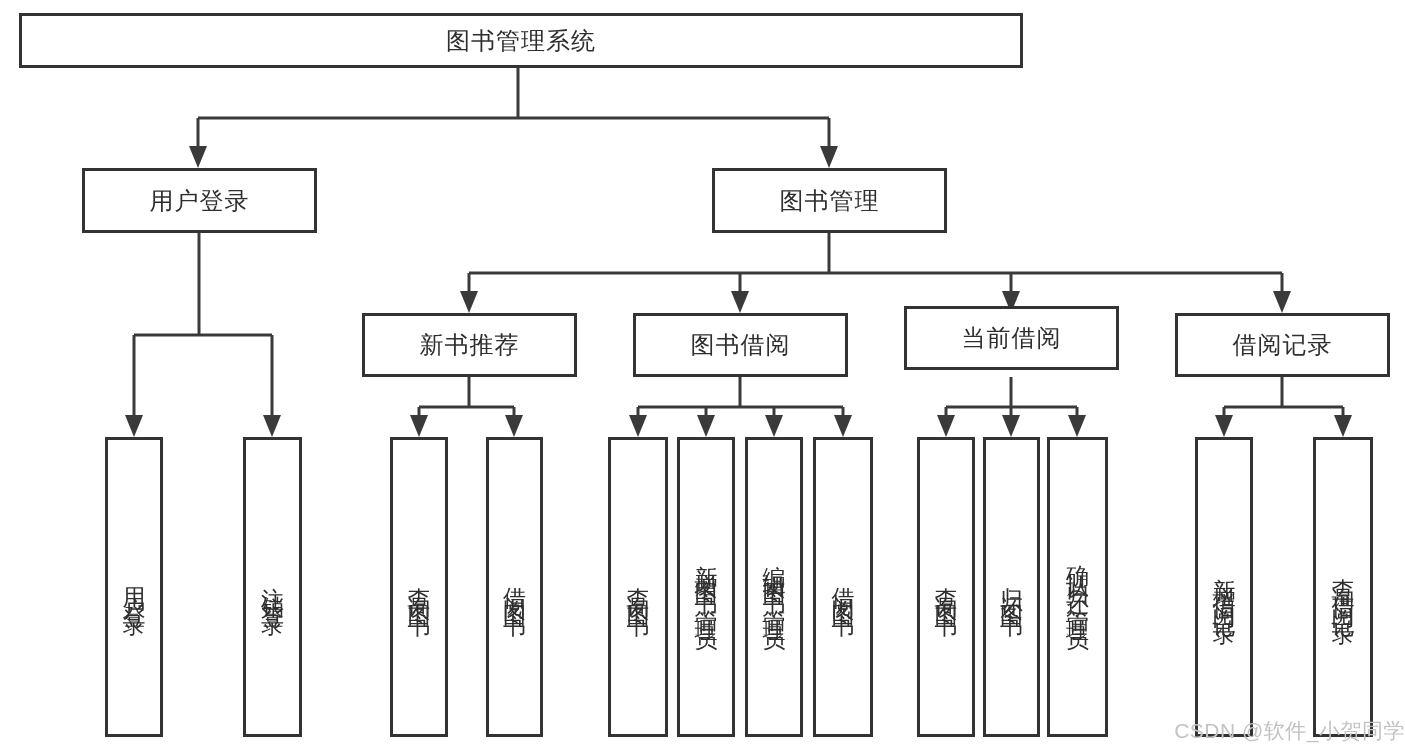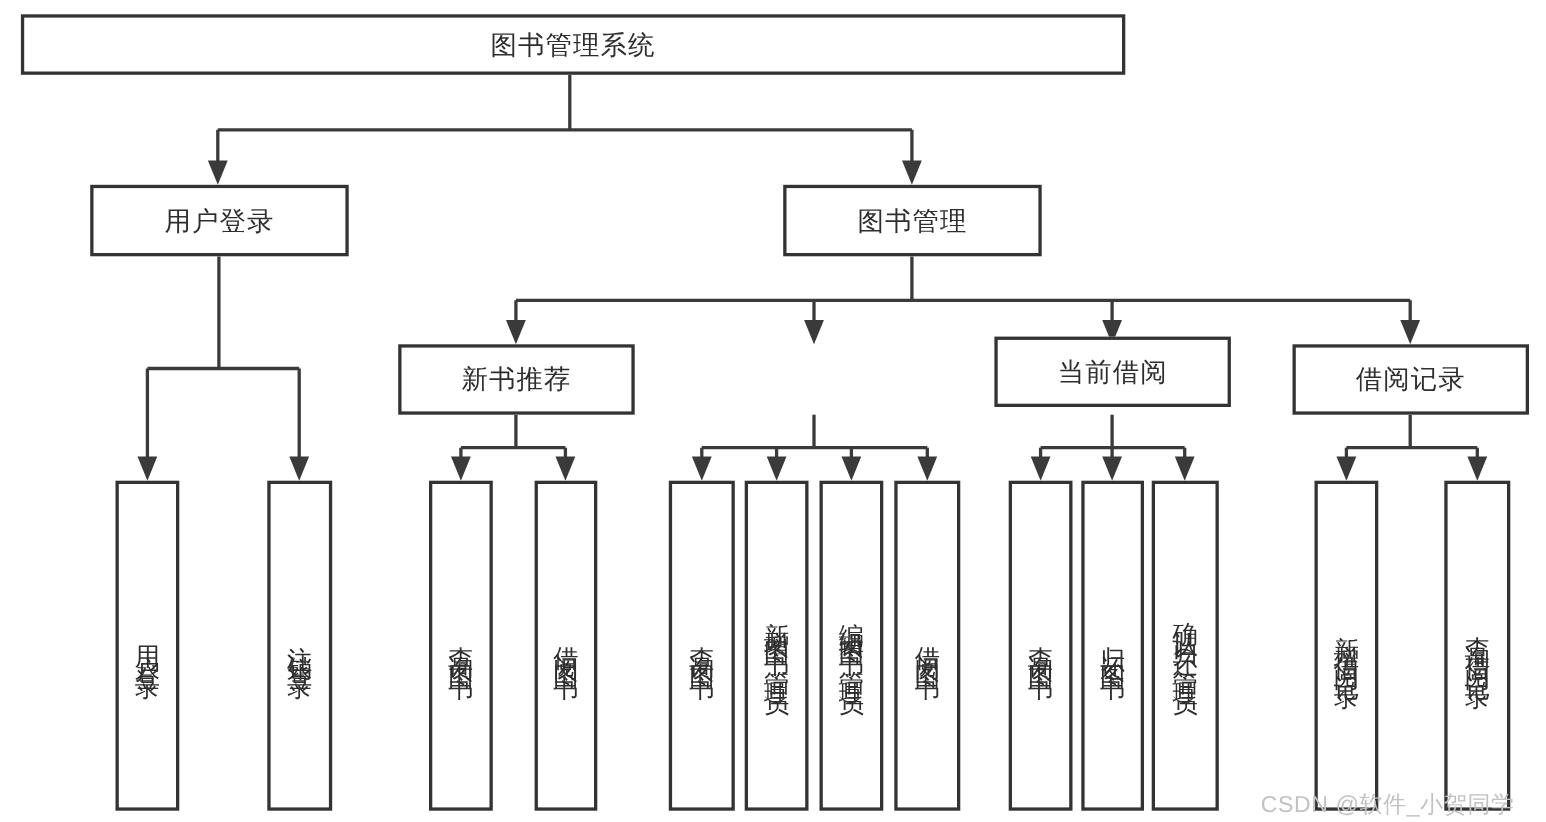--- a/index.html
+++ b/index.html
@@ -34,21 +34,21 @@
   .node-v{font-size:23px;}
   .node-v .lbl{
     writing-mode:vertical-lr;
     text-orientation:mixed;
     letter-spacing:9px;
     line-height:1;
     white-space:nowrap;
   }
   .watermark{
     position:absolute;
-    right:28px;bottom:2px;
+    right:0;bottom:2px;
     font-size:21px;
     color:var(--watermark);
     letter-spacing:0.5px;
     white-space:nowrap;
   }
 </style>
 </head>
 <body>
 
 <div class="canvas">
@@ -136,20 +136,23 @@
   <div class="node node-h" style="left:82px;top:168px;width:235px;height:65px;">
     <span class="lbl">用户登录</span>
   </div>
   <div class="node node-h" style="left:712px;top:168px;width:235px;height:65px;">
     <span class="lbl">图书管理</span>
   </div>
 
   <div class="node node-h" style="left:362px;top:313px;width:215px;height:64px;">
     <span class="lbl">新书推荐</span>
   </div>
+  <div class="node node-h" style="left:633px;top:313px;width:215px;height:64px;">
+    <span class="lbl">图书借阅</span>
+  </div>
   <div class="node node-h" style="left:904px;top:306px;width:215px;height:64px;">
     <span class="lbl">当前借阅</span>
   </div>
   <div class="node node-h" style="left:1175px;top:313px;width:215px;height:64px;">
     <span class="lbl">借阅记录</span>
   </div>
 
   <div class="node node-v" style="left:105px;top:437px;width:58px;height:300px;">
     <span class="lbl">用户登录</span>
   </div>

